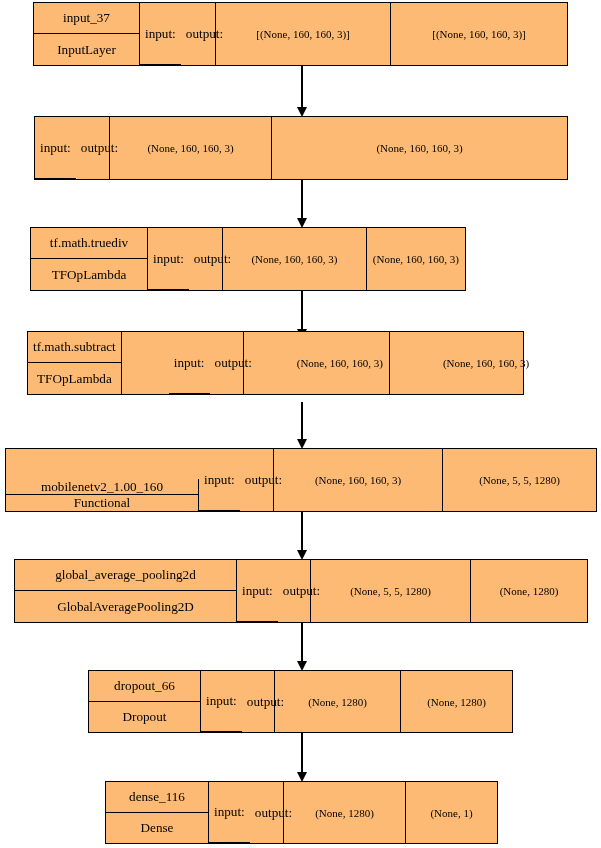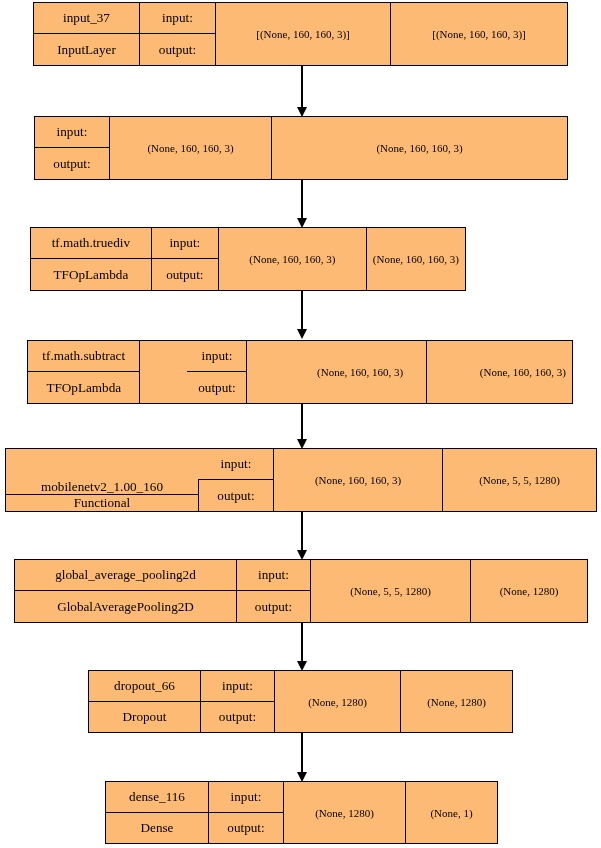--- a/index.html
+++ b/index.html
@@ -38,21 +38,21 @@
   .col-names {
     box-sizing: border-box;
     display: flex;
     flex-direction: column;
     border-right: 1.4px solid #000000;
   }
   
   .col-io {
     box-sizing: border-box;
     display: flex;
-    flex-direction: column;
+    flex-direction: row;
     border-right: 1.4px solid #000000;
   }
   .cell {
     flex: 1 1 50%;
     display: flex;
     align-items: center;
     justify-content: center;
     font-size: 13.2px;
     color: #000000;
     line-height: 1;
@@ -137,21 +137,21 @@
         <div class="cell top">tf.math.truediv</div>
         <div class="cell">TFOpLambda</div>
       </div>
       <div class="col-io" style="width: 75px;">
         <div class="cell top">input:</div>
         <div class="cell">output:</div>
       </div>
       <div class="col-shape in" style="width: 164px;">(None, 160, 160, 3)</div>
       <div class="col-shape out" style="flex: 1 1 auto;">(None, 160, 160, 3)</div>
     </div>
-    <div class="node" style="left: 27px; top: 340px; width: 546px; height: 64px; gap: 47px;">
+    <div class="node" style="left: 27px; top: 331px; width: 497px; height: 64px; gap: 47px;">
       <div class="col-names" style="width: 141px;">
         <div class="cell top">tf.math.subtract</div>
         <div class="cell">TFOpLambda</div>
       </div>
       <div class="col-io" style="width: 75px;">
         <div class="cell top">input:</div>
         <div class="cell">output:</div>
       </div>
       <div class="col-shape in" style="width: 163px;">(None, 160, 160, 3)</div>
       <div class="col-shape out" style="flex: 1 1 auto;">(None, 160, 160, 3)</div>

